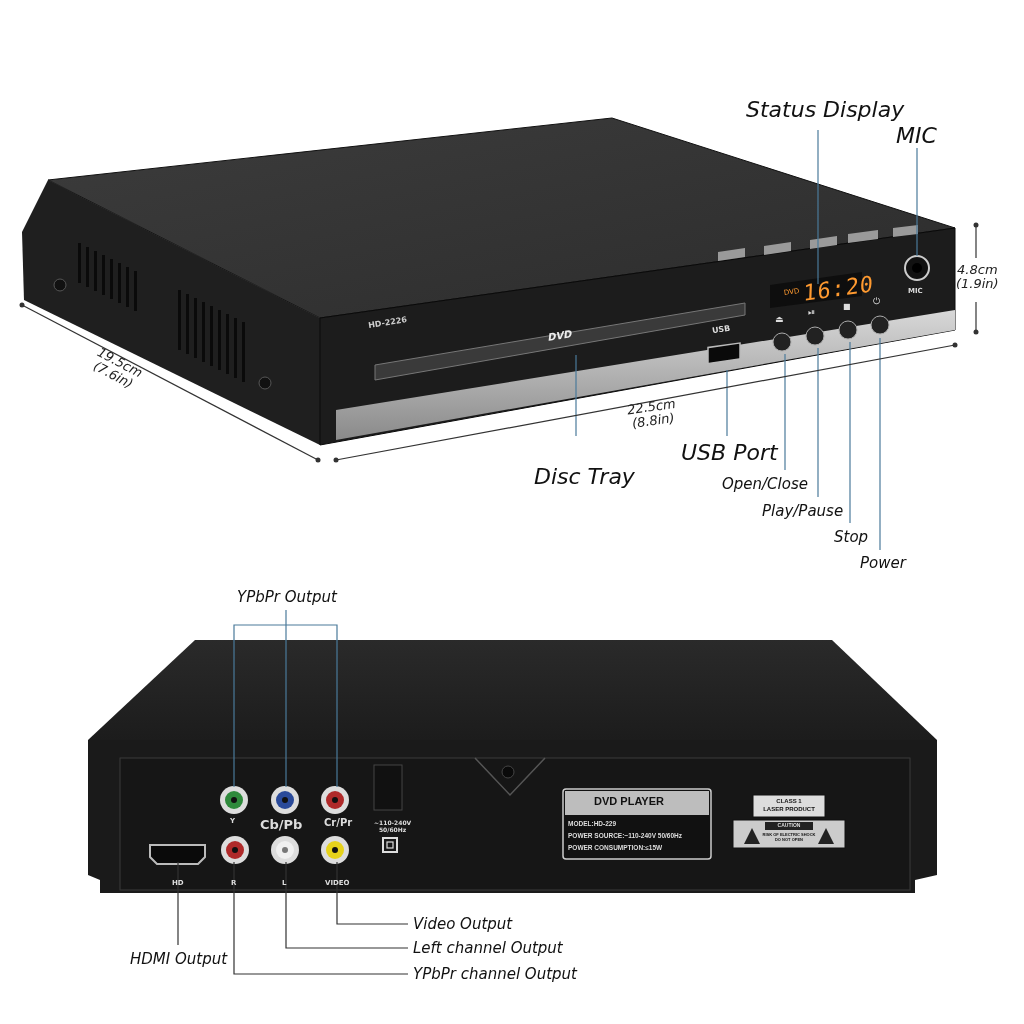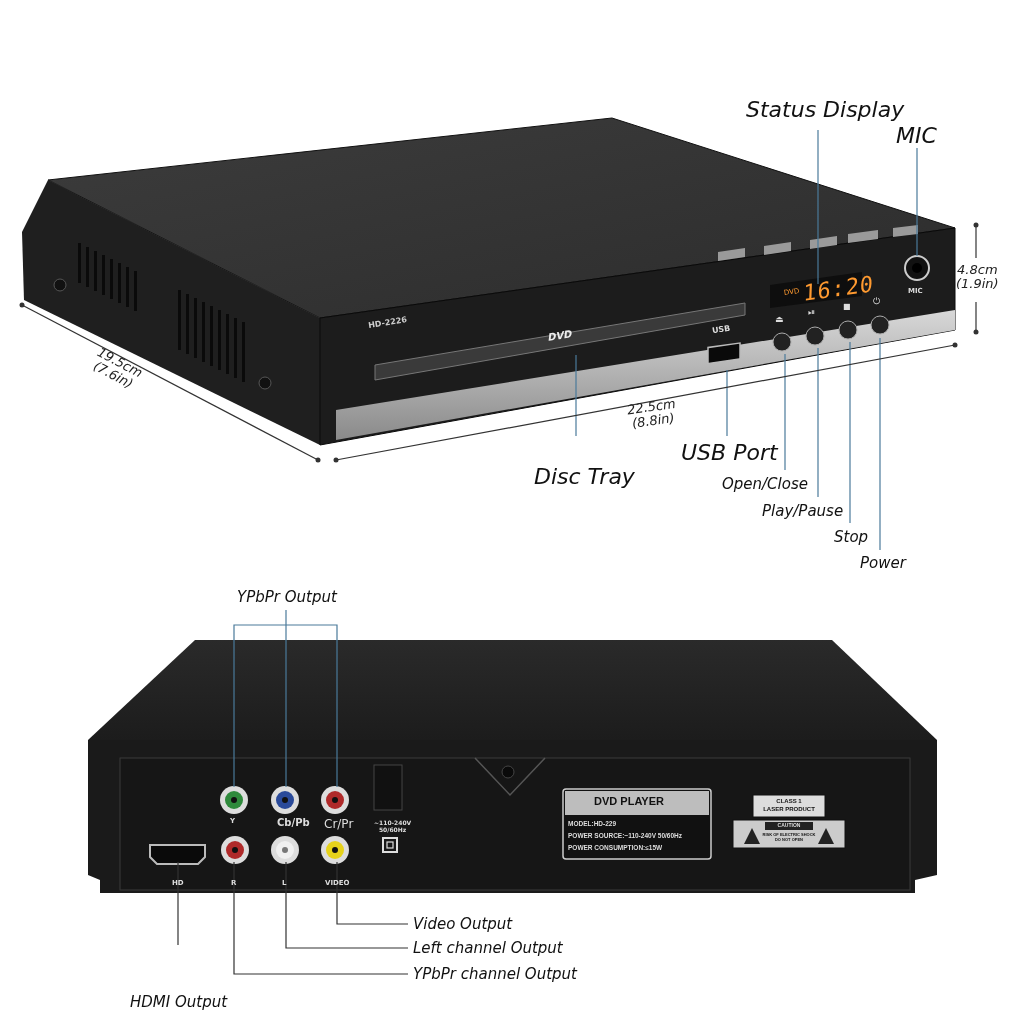--- a/index.html
+++ b/index.html
@@ -197,22 +197,22 @@
     </g>
     <g stroke="#333" stroke-width="1.2" fill="none">
       <line x1="178" y1="862" x2="178" y2="945"></line>
       <polyline points="234,862 234,974 408,974"></polyline>
       <polyline points="286,862 286,948 408,948"></polyline>
       <polyline points="337,862 337,924 408,924"></polyline>
     </g>
   </svg>
 
   <div style="position:absolute;left:230px;top:817px;font-size:7px;color:#ddd;font-weight:bold;">Y</div>
-  <div style="position:absolute;left:277px;top:817px;font-size:10px;color:#ddd;font-weight:bold;">Cb/Pb</div>
-  <div style="position:absolute;left:324px;top:817px;font-size:12px;color:#ddd;font-weight:normal;">Cr/Pr</div>
+  <div style="position:absolute;left:260px;top:817px;font-size:13px;color:#ddd;font-weight:bold;">Cb/Pb</div>
+  <div style="position:absolute;left:324px;top:817px;font-size:10px;color:#ddd;font-weight:bold;">Cr/Pr</div>
   <div style="position:absolute;left:172px;top:879px;font-size:7px;color:#ddd;font-weight:bold;">HD</div>
   <div style="position:absolute;left:231px;top:879px;font-size:7px;color:#ddd;font-weight:bold;">R</div>
   <div style="position:absolute;left:282px;top:879px;font-size:7px;color:#ddd;font-weight:bold;">L</div>
   <div style="position:absolute;left:325px;top:879px;font-size:7px;color:#ddd;font-weight:bold;">VIDEO</div>
   <div style="position:absolute;left:374px;top:819px;font-size:6px;color:#ddd;line-height:7px;font-weight:bold;text-align:center;">
     <div>~110-240V</div>
     <div>50/60Hz</div>
   </div>
 
   <div class="plate-text" style="position:absolute;left:565px;top:795px;width:128px;text-align:center;font-size:11px;color:#111;">DVD PLAYER</div>
@@ -226,16 +226,16 @@
   </div>
   <div class="plate-text" style="position:absolute;left:765px;top:822px;width:48px;text-align:center;font-size:5px;color:#ddd;">CAUTION</div>
   <div class="plate-text" style="position:absolute;left:762px;top:832px;width:54px;text-align:center;font-size:4px;line-height:5px;color:#111;">
     <div>RISK OF ELECTRIC SHOCK</div>
     <div>DO NOT OPEN</div>
   </div>
 
   <div class="lbl med" style="left:237px;top:588px;">YPbPr Output</div>
   <div class="lbl med" style="left:413px;top:915px;">Video Output</div>
   <div class="lbl med" style="left:413px;top:939px;">Left channel Output</div>
-  <div class="lbl med" style="left:130px;top:950px;margin-top:43px;">HDMI Output</div>
+  <div class="lbl med" style="left:130px;top:950px;">HDMI Output</div>
   <div class="lbl med" style="left:413px;top:965px;">YPbPr channel Output</div>
 
 </div>
 
 </body></html>

